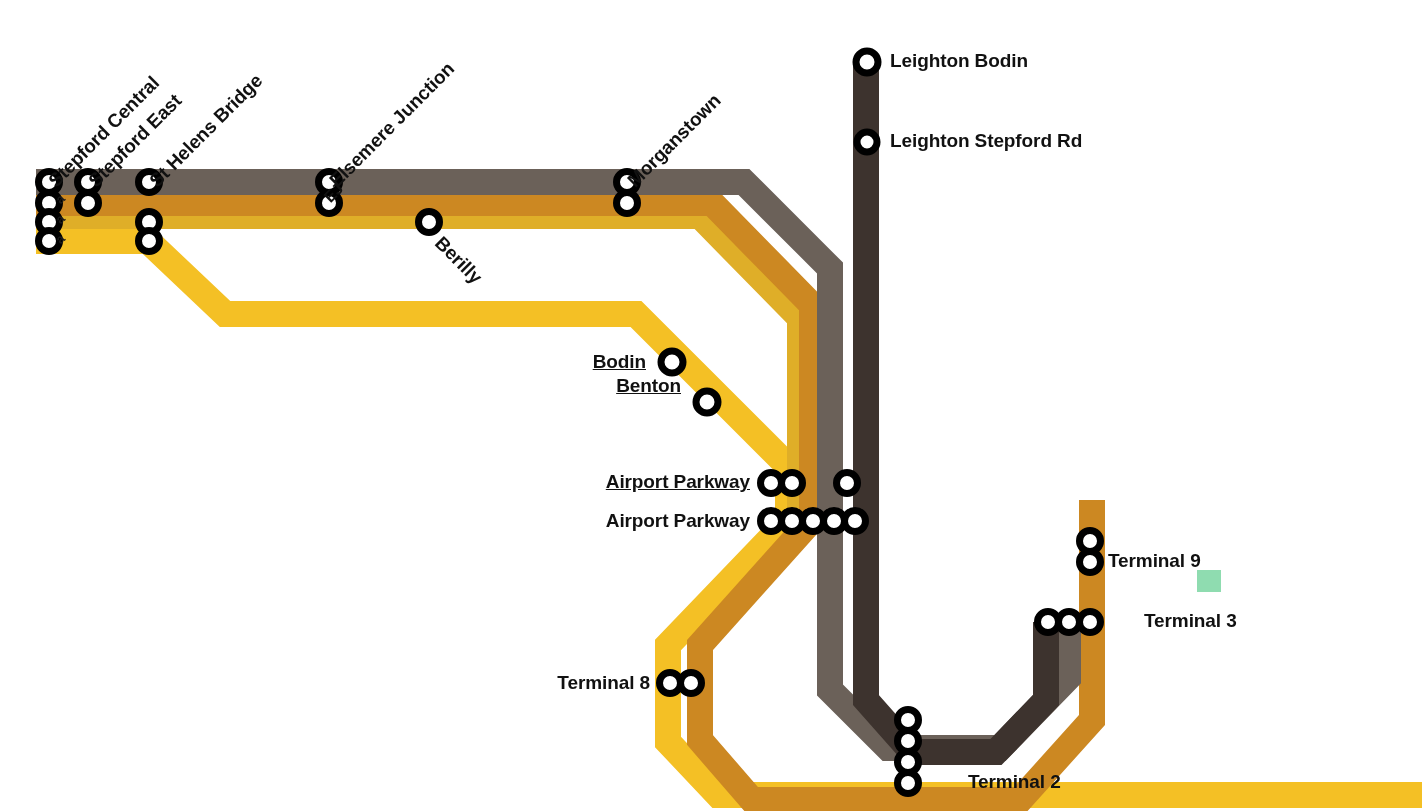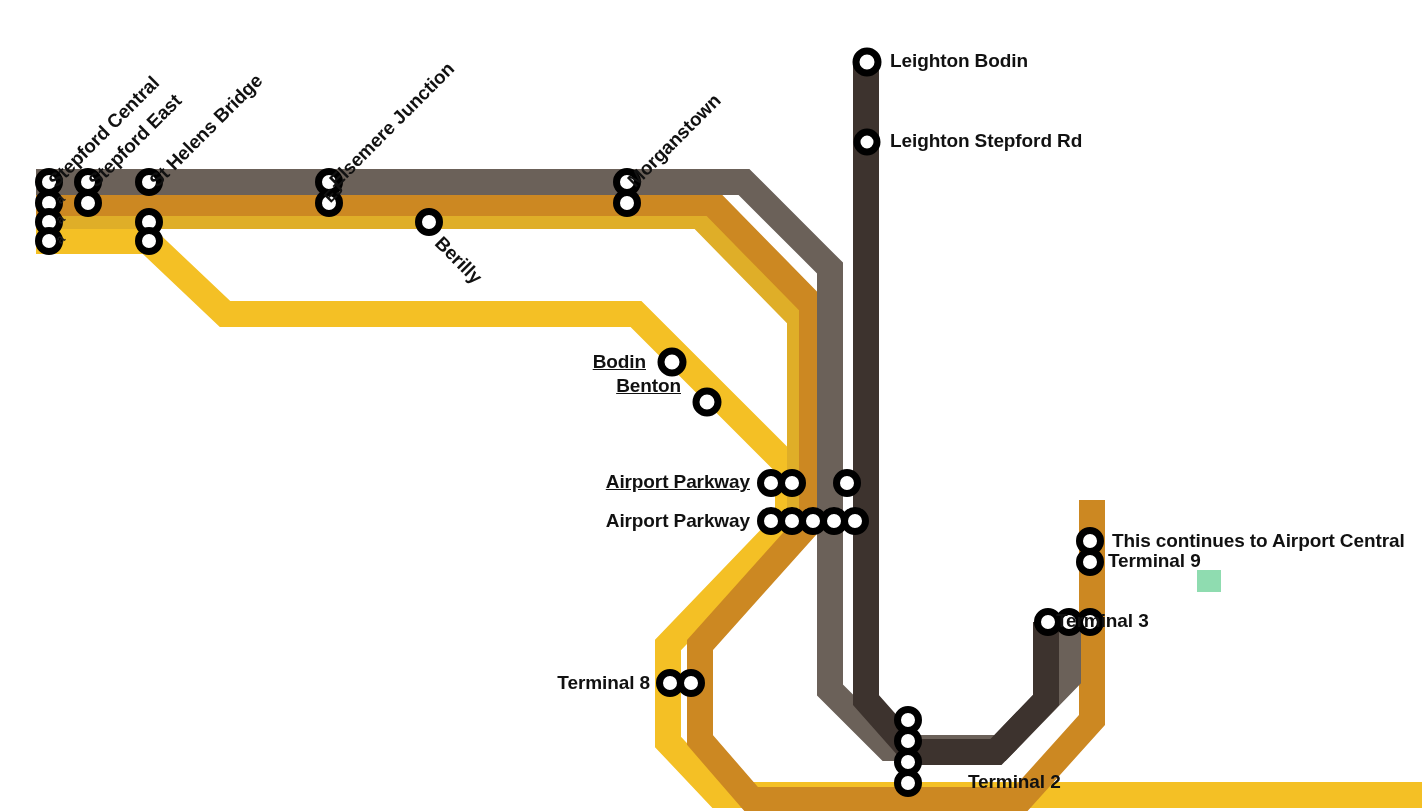--- a/index.html
+++ b/index.html
@@ -145,21 +145,20 @@
   <div class="label left" style="left:481px; top:376px; width:200px;text-decoration:underline;">Benton</div>
 
   <div class="label left" style="left:395px; top:472px; width:355px;text-decoration:underline;">Airport Parkway</div>
 
   <div class="label left" style="left:395px; top:511px; width:355px;">Airport Parkway</div>
 
   <div class="label left" style="left:400px; top:673px; width:250px;">Terminal 8</div>
 
   <div class="label right" style="left:928px; top:772px;margin-left:40px;">Terminal 2</div>
 
-  <div class="label right" style="left:1056px; top:611px;">Terminal 3</div>
+  <div class="label right" style="left:1144px; top:611px;">Terminal 3</div>
 
   <div class="label right" style="left:1108px; top:551px;">Terminal 9</div>
 
-  <div class="label right" style="left:1112px; top:531px;">This continues to Airport Central</div>
 
   <div class="greenbox" style="left:1197px; top:570px;"></div>
 
 </div>
 
 </body></html>

